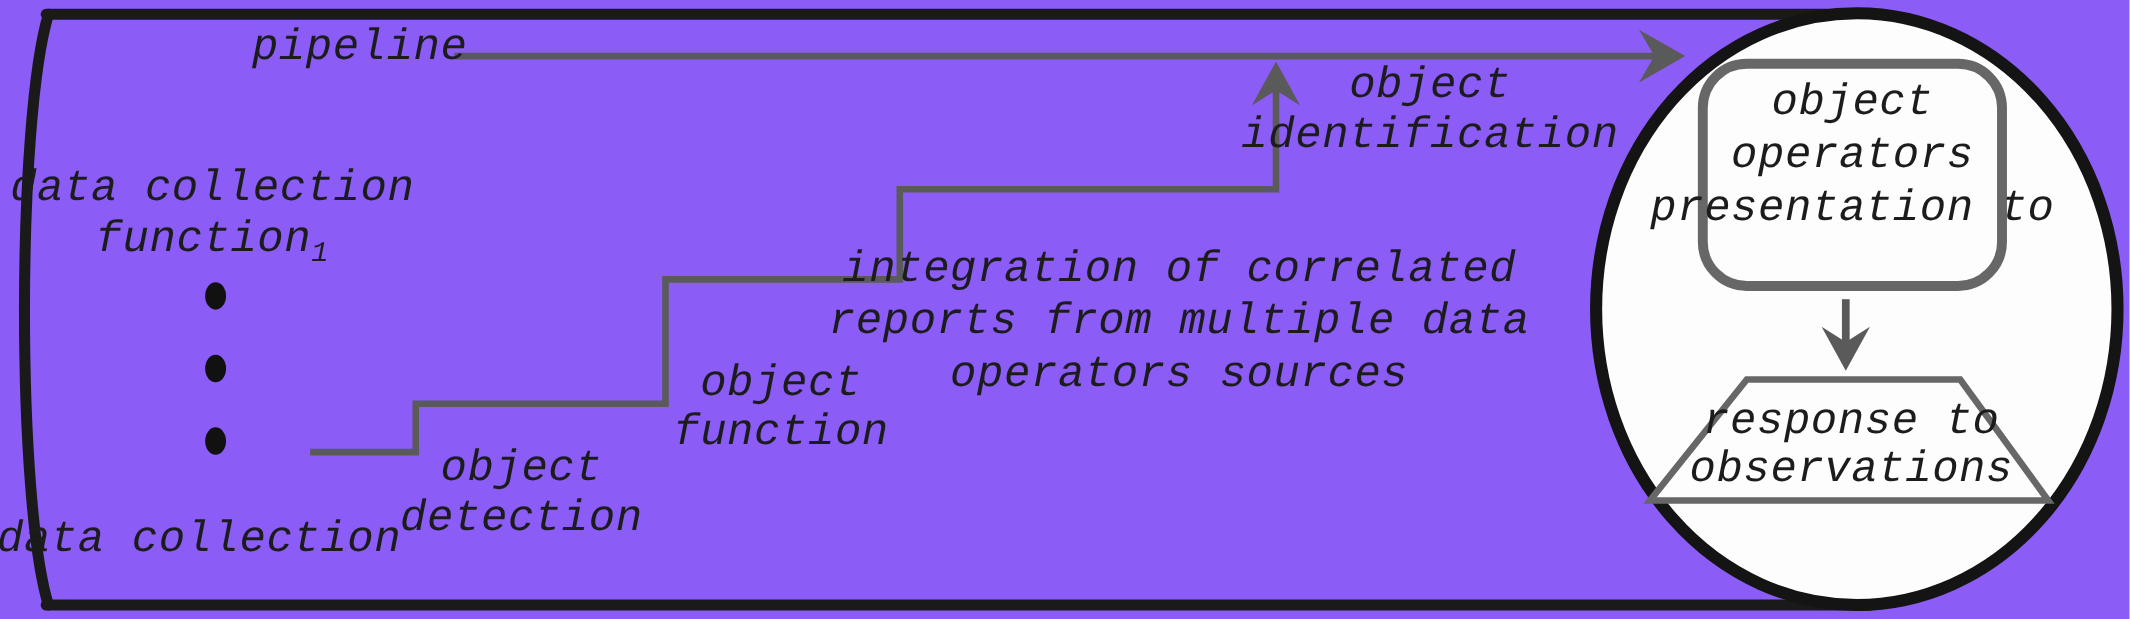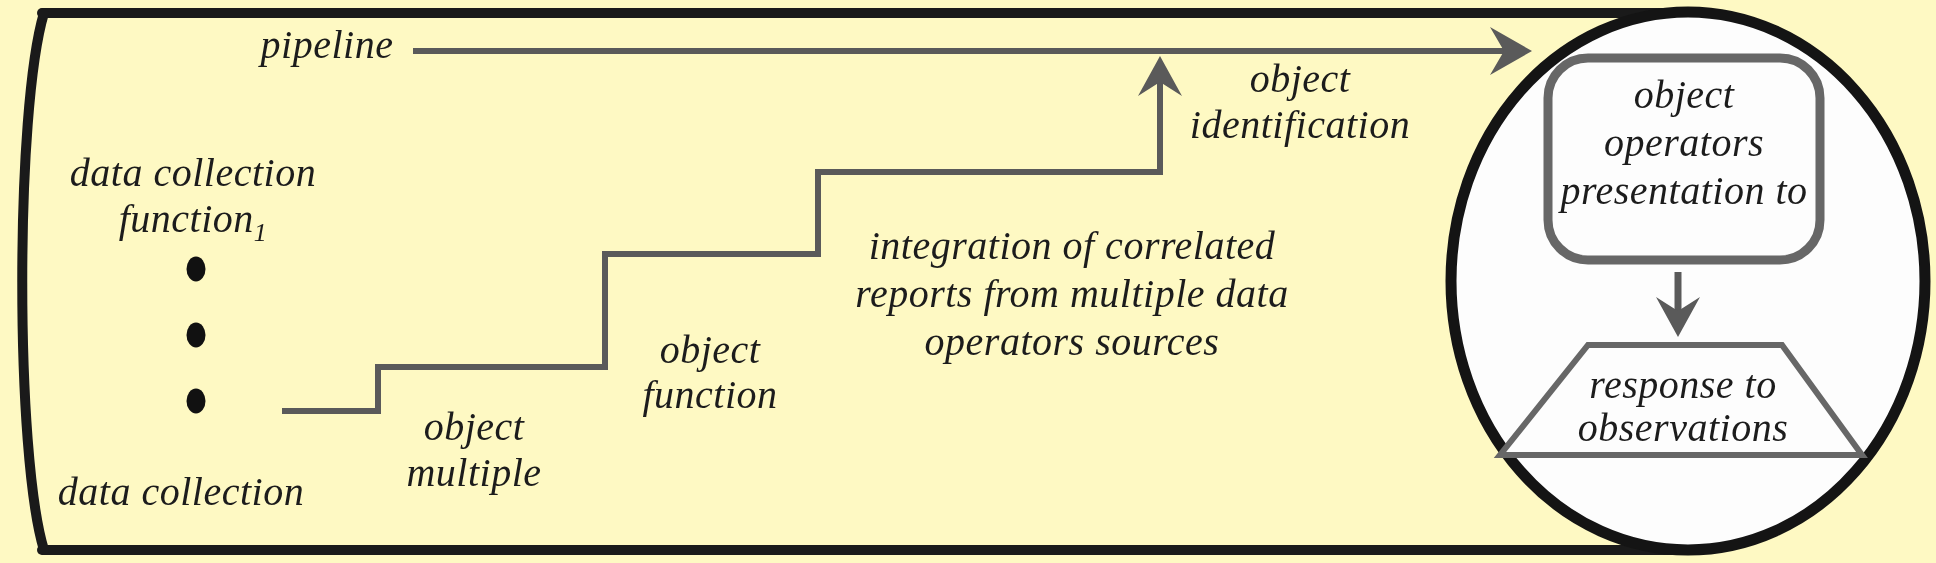--- a/index.html
+++ b/index.html
@@ -1,21 +1,21 @@
 <!DOCTYPE html>
 <html><head>
 <meta charset="utf-8">
 <style>
   html,body{margin:0;padding:0;background:#ffffff;}
   #stage{
     position:relative;
     width:1936px;height:563px;
-    background:#fef9c3;
+    background:#8b5cf6;
     overflow:hidden;
-    font-family:Liberation Serif, serif;
+    font-family:Liberation Mono, monospace;
     font-style:italic;
     color:#1c1c1c;
   }
   svg.layer{position:absolute;left:0;top:0;}
   .lbl{
     position:absolute;
     transform:translate(-50%,-50%);
     text-align:center;
     font-size:40px;
     line-height:46px;
@@ -77,21 +77,21 @@
     <span class="dot"></span>
     <span class="dot"></span>
   </div>
 
   <div class="lbl" style="left:181px;top:492px;">
     <span class="ln">data collection</span>
   </div>
 
   <div class="lbl" style="left:474px;top:450px;">
     <span class="ln">object</span>
-    <span class="ln">multiple</span>
+    <span class="ln">detection</span>
   </div>
 
   <div class="lbl" id="lbl-tracking" style="left:710px;top:372px;">
     <span class="ln">object</span>
     <span class="ln">function</span>
   </div>
 
   <div class="lbl" id="lbl-integration" style="left:1072px;top:294px;">
     <span class="ln">integration of correlated</span>
     <span class="ln">reports from multiple data</span>

